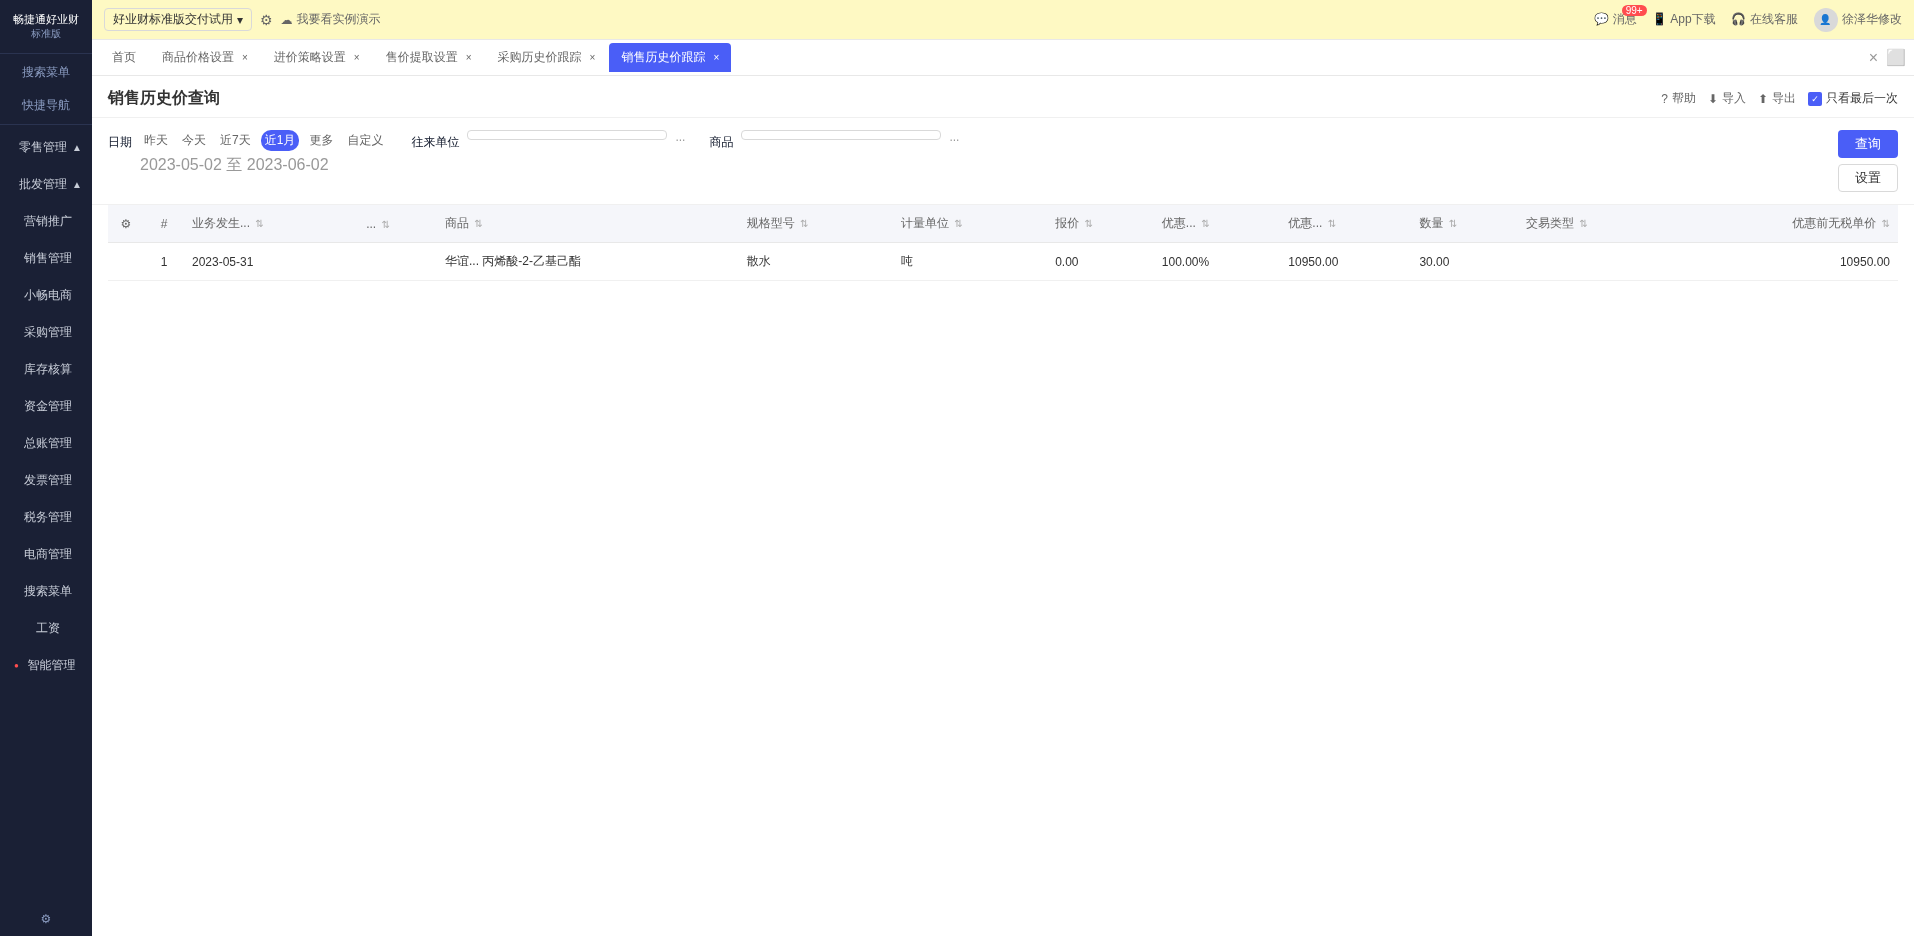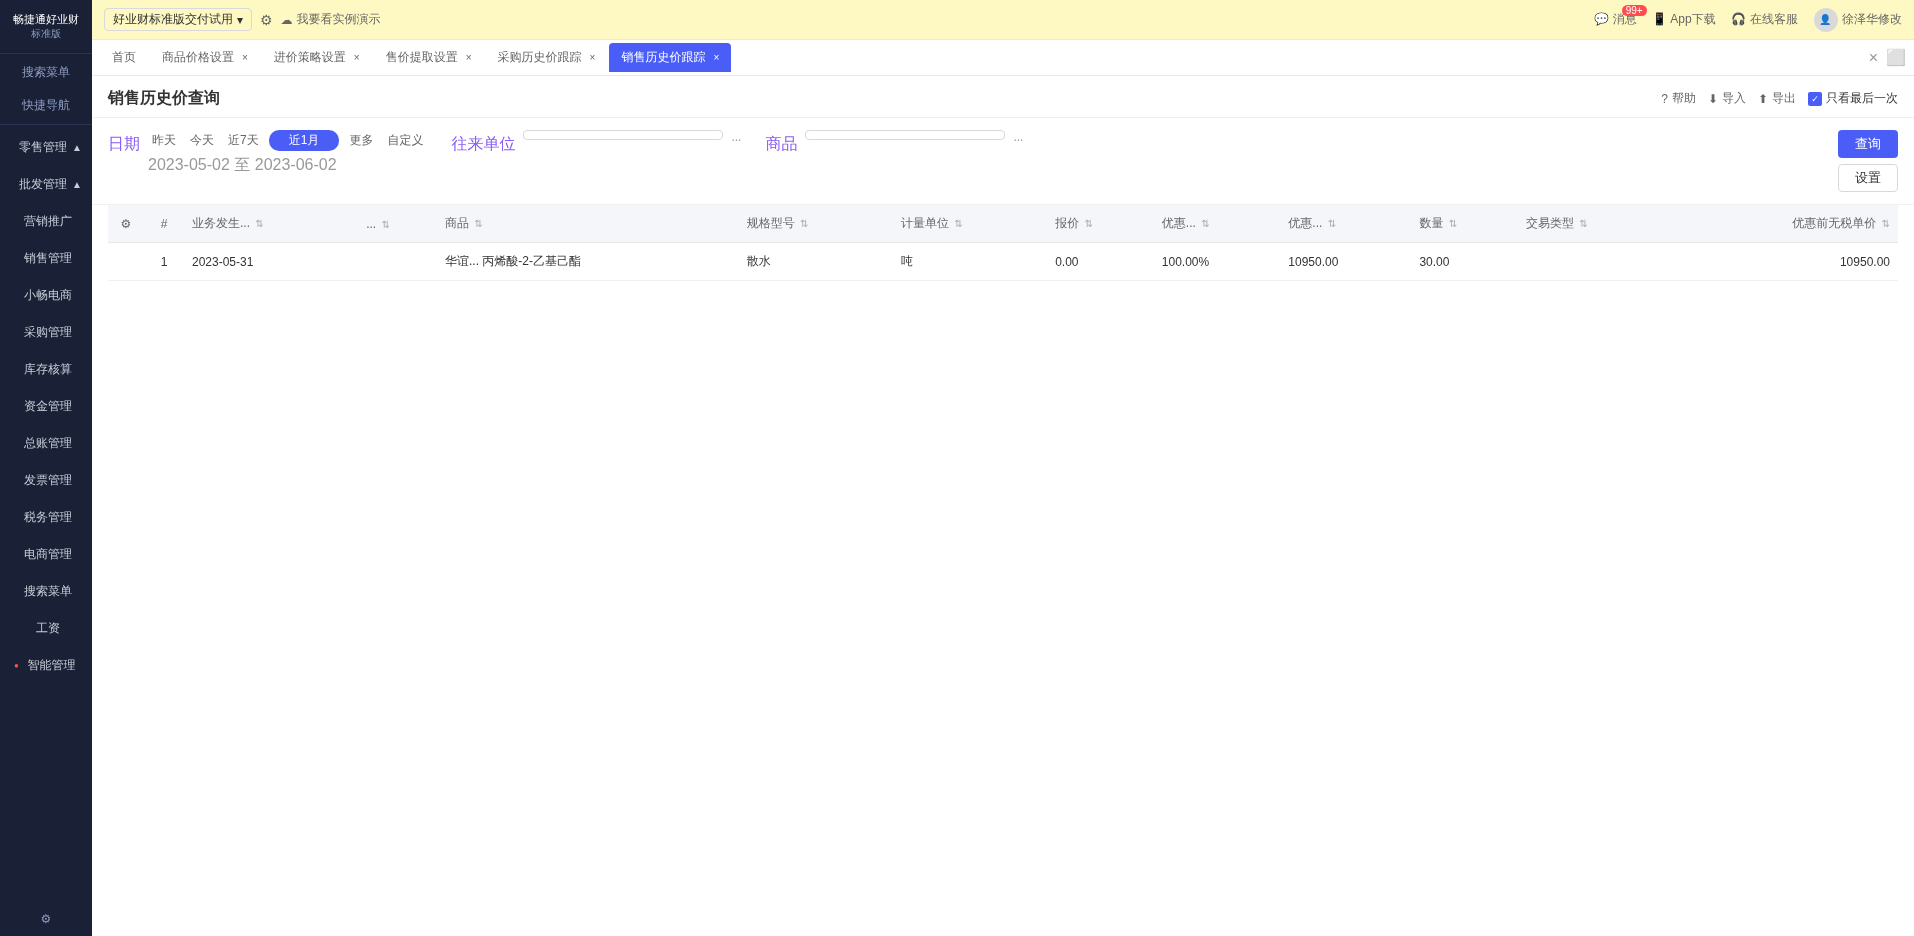--- a/index.html
+++ b/index.html
@@ -46,25 +46,25 @@
     .page-title { font-size: 16px; font-weight: 600; color: #333; }
     .page-actions { display: flex; align-items: center; gap: 12px; }
     .action-link { color: #666; font-size: 12px; cursor: pointer; display: flex; align-items: center; gap: 4px; }
     .only-last-checkbox { display: flex; align-items: center; gap: 4px; font-size: 12px; color: #333; }
     .checkbox-checked { width: 14px; height: 14px; background: #4a5ef7; border-radius: 2px; display: flex; align-items: center; justify-content: center; }
     .checkbox-checked::after { content: '✓'; color: #fff; font-size: 9px; }
 
     
     .filter-bar { padding: 12px 16px; display: flex; align-items: flex-start; gap: 24px; border-bottom: 1px solid #f0f0f0; }
     .filter-group { display: flex; align-items: flex-start; gap: 8px; }
-    .filter-label { font-size: 16px; color: #8b5cf6; padding-top: 4px; white-space: nowrap; }
+    .filter-label { font-size: 12px; color: #0f172a; padding-top: 4px; white-space: nowrap; }
     .filter-dates { display: flex; flex-direction: column; gap: 4px; }
     .date-options { display: flex; gap: 6px; align-items: center; }
     .date-btn { font-size: 12px; cursor: pointer; color: #666; padding: 2px 4px; }
-    .date-btn.active { background: #4a5ef7; color: #fff; border-radius: 10px; padding: 2px 20px; }
+    .date-btn.active { background: #4a5ef7; color: #fff; border-radius: 10px; padding: 2px 4px; }
     .date-range { font-size: 16px; color: #999; }
     .filter-input { border: 1px solid #d9d9d9; border-radius: 4px; padding: 4px 8px; font-size: 12px; color: #333; min-width: 180px; cursor: pointer; display: flex; align-items: center; justify-content: space-between; }
     .filter-more { color: #999; cursor: pointer; font-size: 12px; }
     .filter-actions { margin-left: auto; display: flex; flex-direction: column; gap: 6px; }
     .btn-primary { background: #4a5ef7; color: #fff; border: none; border-radius: 4px; padding: 5px 16px; font-size: 13px; cursor: pointer; }
     .btn-default { background: #fff; color: #333; border: 1px solid #d9d9d9; border-radius: 4px; padding: 4px 16px; font-size: 13px; cursor: pointer; }
 
     
     .table-container { padding: 0 16px; }
     table { width: 100%; border-collapse: collapse; font-size: 12px; }

